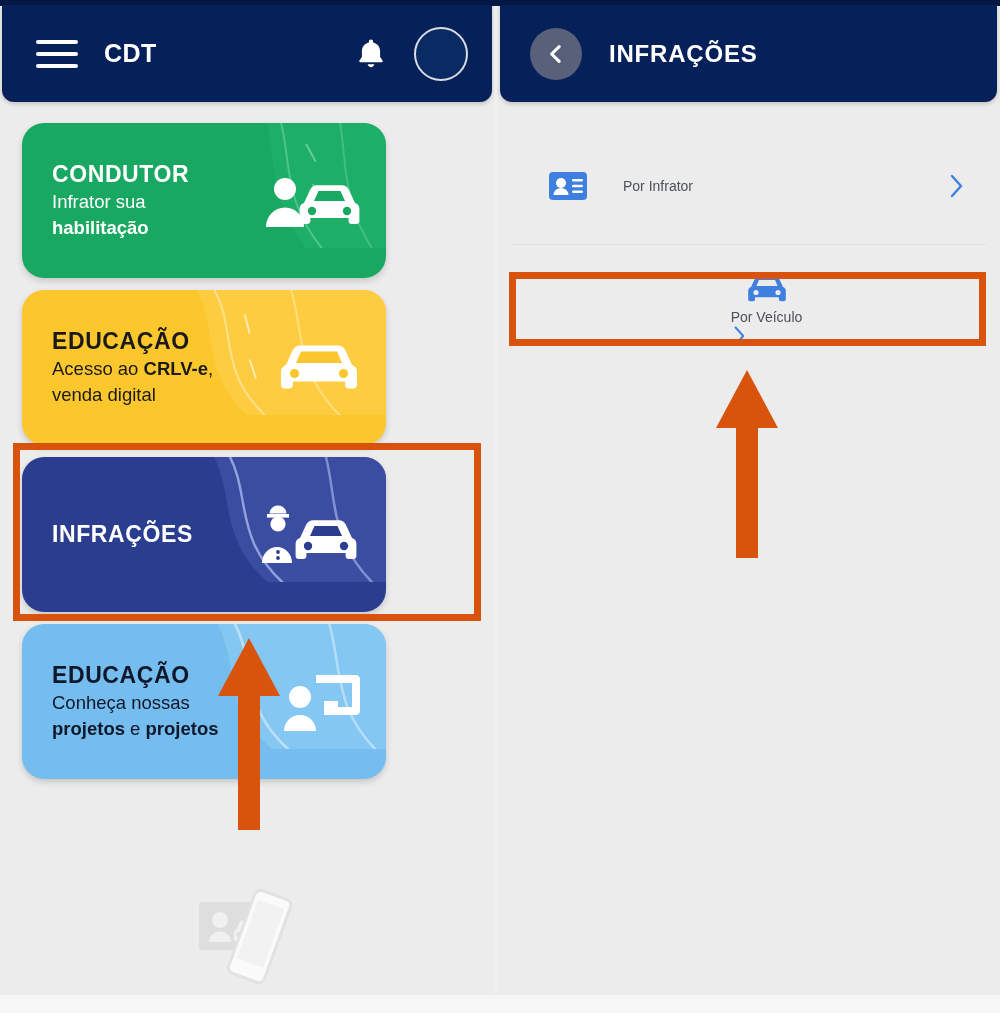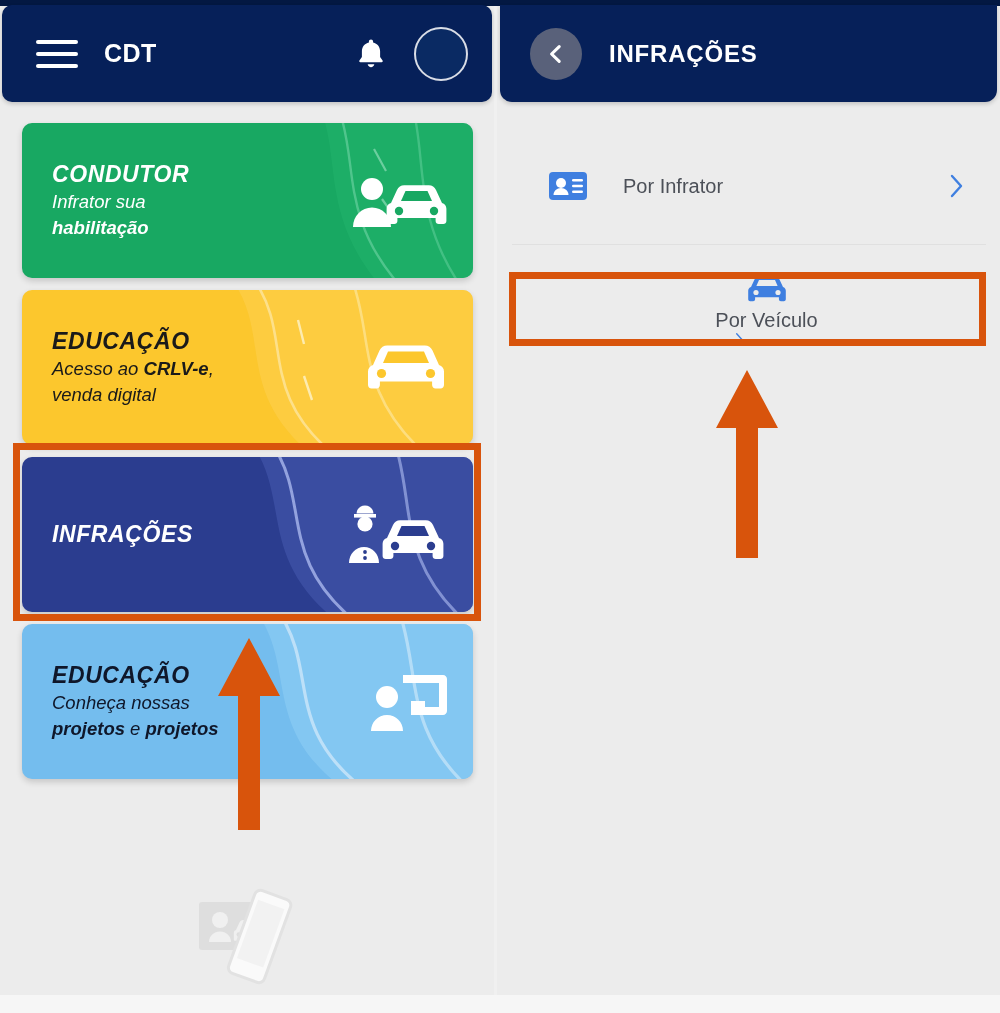--- a/index.html
+++ b/index.html
@@ -19,21 +19,21 @@
   .panel-divider { position: absolute; top: 0; left: 494px; width: 3px; height: 995px; background: #f0f0f0; }
   .bottom-strip { position: absolute; top: 995px; left: 0; width: 1000px; height: 18px; background: #f6f6f6; }
 
   
   .appbar {
     position: absolute; top: 5px; height: 97px;
     background: #062059; border-radius: 0 0 12px 12px;
     display: flex; align-items: center;
     box-shadow: 0 2px 4px rgba(0,0,0,.18);
   }
-  .appbar-left  { left: 2px;   width: 490px; padding: 0 24px 0 34px; border-radius: 10px; }
+  .appbar-left  { left: 2px;   width: 490px; padding: 0 24px 0 34px; }
   .appbar-right { left: 500px; width: 497px; padding: 0 24px 0 30px; }
 
   .hamburger { width: 42px; height: 28px; display: flex; flex-direction: column; justify-content: space-between; cursor: pointer; }
   .hamburger span { display: block; height: 4px; background: #fff; border-radius: 2px; }
 
   .brand { color: #fff; font-size: 25px; font-weight: 700; letter-spacing: .5px; margin-left: 26px; }
 
   .appbar-spacer { flex: 1; }
 
   .bell-icon { width: 30px; height: 32px; margin-right: 28px; cursor: pointer; }
@@ -44,25 +44,24 @@
 
   .back-btn {
     width: 52px; height: 52px; border-radius: 50%;
     background: #59617a; display: flex; align-items: center; justify-content: center;
     cursor: pointer; flex: 0 0 auto;
   }
   .page-title { color: #fff; font-size: 24px; font-weight: 700; letter-spacing: .8px; margin-left: 27px; }
 
   
   .card {
-    position: absolute; left: 22px; width: 451px; height: 155px;
-    border-radius: 10px; overflow: hidden;
+    position: absolute; left: 22px; width: 364px; height: 155px;
+    border-radius: 22px; overflow: hidden;
     box-shadow: 0 3px 6px rgba(0,0,0,.16);
     cursor: pointer;
-    font-style: italic;
   }
   .card .deco { position: absolute; inset: 0; pointer-events: none; }
   .card .ctext { position: absolute; left: 30px; top: 0; height: 100%; display: flex; flex-direction: column; justify-content: center; }
   .card .ctitle { font-size: 23px; font-weight: 700; letter-spacing: .6px; line-height: 1.25; }
   .card .csub { font-size: 18.5px; line-height: 1.42; font-weight: 400; }
   .card .csub b { font-weight: 700; }
   .card .cicon { position: absolute; right: 26px; top: 50%; transform: translateY(-50%); }
 
   .card-condutor { top: 123px; background: #18a862; }
   .card-condutor .ctitle, .card-condutor .csub { color: #ffffff; }
@@ -76,21 +75,21 @@
 
   .card-educacao { top: 624px; background: #74bdee; }
   .card-educacao .ctitle, .card-educacao .csub { color: #0f172a; }
 
   
   .list-item {
     position: absolute; left: 512px; width: 474px; height: 78px;
     display: flex; align-items: center; cursor: pointer;
   }
   .list-item .li-icon { width: 40px; height: 40px; margin-left: 36px; flex: 0 0 auto; }
-  .list-item .li-label { font-size: 20px; color: #4c5058; margin-left: 35px; flex: 1; }
+  .list-item .li-label { font-size: 14px; color: #4c5058; margin-left: 35px; flex: 1; }
   .list-item .li-chev { margin-right: 20px; }
   .list-sep { position: absolute; left: 512px; width: 474px; height: 1px; background: #e0e0e0; }
 
   
   .hl-box { position: absolute; border: 7px solid #d8540c; pointer-events: none; }
   .arrow { position: absolute; pointer-events: none; }
 
   
   .watermark { position: absolute; pointer-events: none; opacity: 1; }
 </style>

